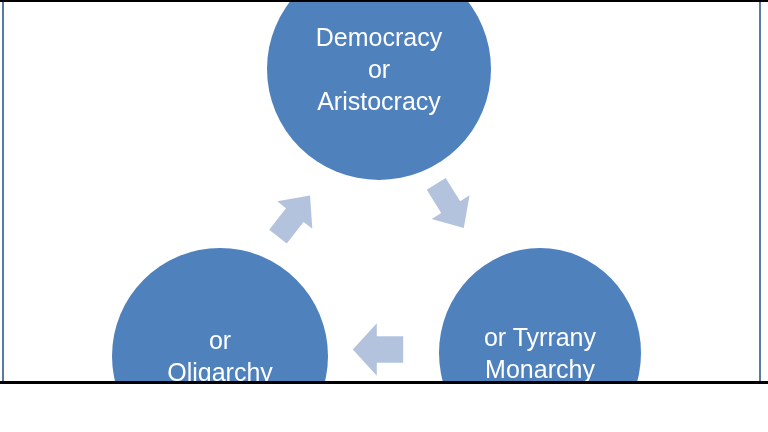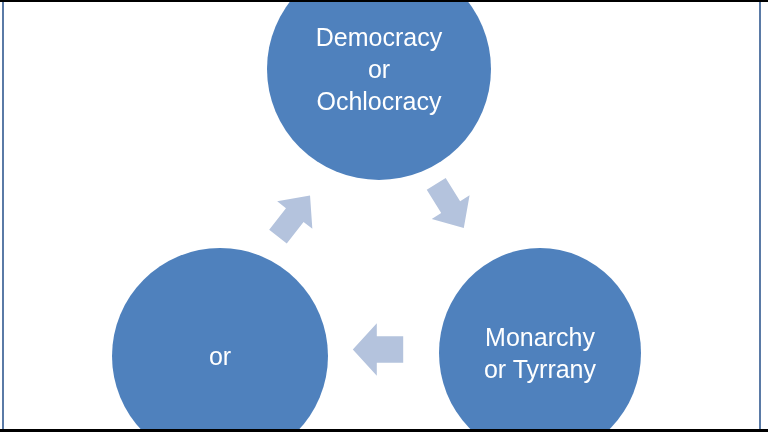--- a/index.html
+++ b/index.html
@@ -2,21 +2,21 @@
 <html><head>
 <meta charset="utf-8">
 <style>
   * { margin: 0; padding: 0; box-sizing: border-box; }
   html, body { width: 768px; height: 432px; overflow: hidden; }
   body { font-family: "Liberation Sans", sans-serif; background: #ffffff; }
 
   .stage {
     position: relative;
     width: 768px;
-    height: 432px;
+    height: 384px;
     background: #ffffff;
     overflow: hidden;
   }
 
   .letterbox {
     position: absolute;
     left: 0;
     width: 768px;
     z-index: 30;
   }
@@ -75,30 +75,31 @@
 
   <div class="letterbox top" style="background-color: rgb(0, 0, 0);"></div>
   <div class="letterbox bottom" style="background-color: rgb(0, 0, 0);"></div>
 
   <div class="slide-border-line left" style="background-color: rgb(90, 122, 166);"></div>
   <div class="slide-border-line right" style="background-color: rgb(90, 122, 166);"></div>
 
   <div class="node-circle" id="node-democracy" style="background-color: rgb(79, 129, 189); color: rgb(255, 255, 255);">
     <div>Democracy</div>
     <div>or</div>
-    <div>Ochlocracy</div>
+    <div>Aristocracy</div>
   </div>
 
   <div class="node-circle" id="node-aristocracy" style="background-color: rgb(79, 129, 189); color: rgb(255, 255, 255);">
     <div>or</div>
+    <div>Oligarchy</div>
   </div>
 
   <div class="node-circle" id="node-monarchy" style="background-color: rgb(79, 129, 189); color: rgb(255, 255, 255);">
+    <div>or Tyrrany</div>
     <div>Monarchy</div>
-    <div>or Tyrrany</div>
   </div>
 
   <div class="cycle-arrow" id="arrow-democracy-to-monarchy">
     <svg viewBox="0 0 100 100" preserveAspectRatio="none">
       <path d="M8,32 L52,32 L52,14 L92,50 L52,86 L52,68 L8,68 Z" fill="#b4c3dd"></path>
     </svg>
   </div>
 
   <div class="cycle-arrow" id="arrow-monarchy-to-aristocracy">
     <svg viewBox="0 0 100 100" preserveAspectRatio="none">

